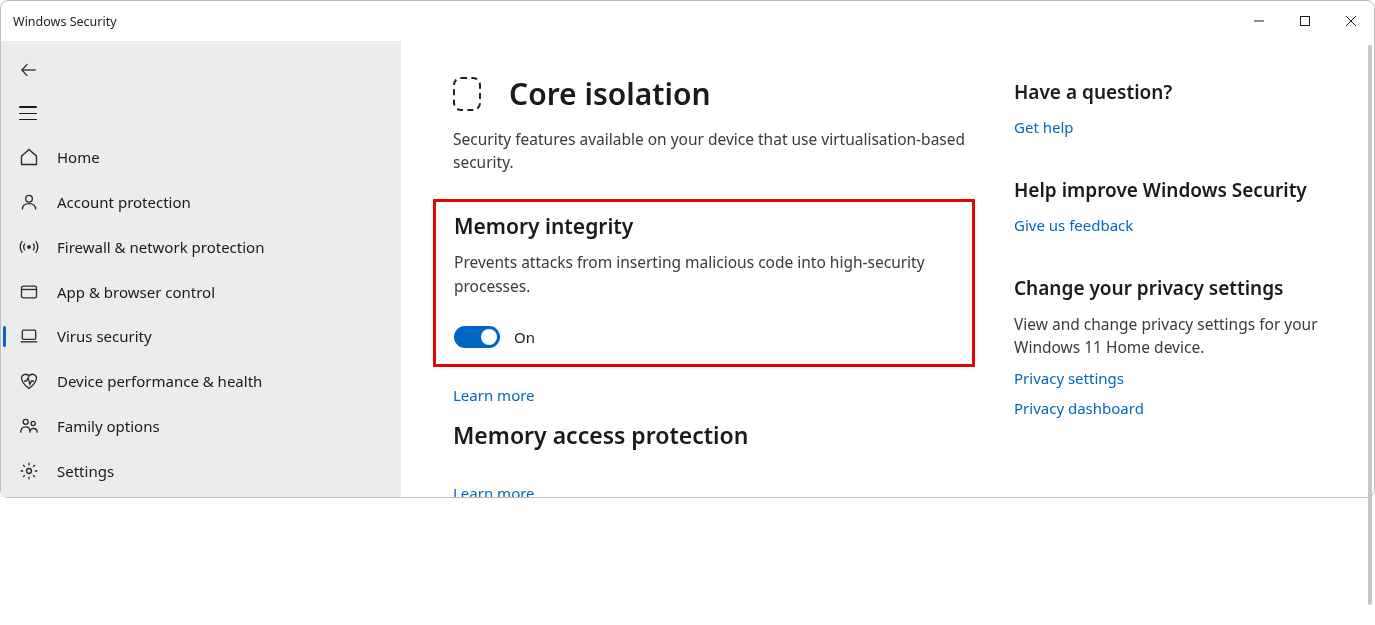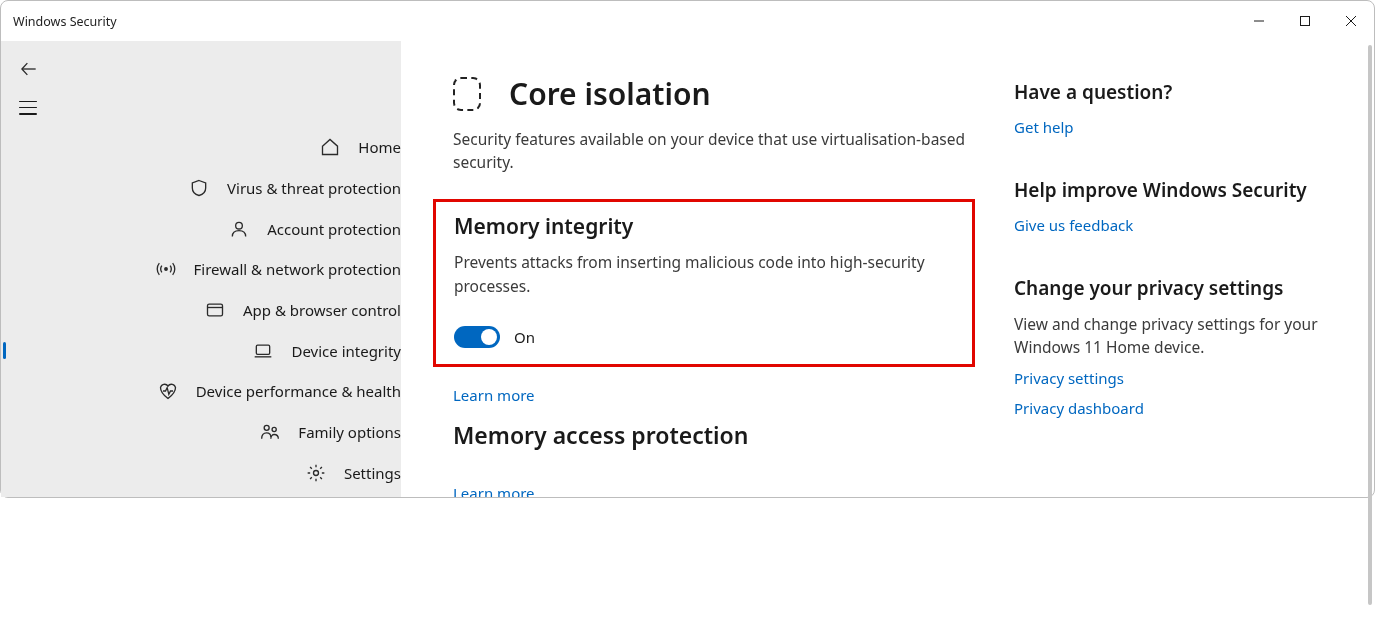--- a/index.html
+++ b/index.html
@@ -55,21 +55,21 @@
     padding-top: 8px;
   }
   .side-row {
     height: 40px;
     display: flex;
     align-items: center;
     padding-left: 18px;
     gap: 18px;
     position: relative;
   }
-  .side-row.nav { height: 50px; cursor: default; font-size: 15px; justify-content: flex-end; }
+  .side-row.nav { height: 50px; cursor: default; font-size: 15px; }
   .side-icon {
     width: 20px; height: 20px;
     display: flex; align-items: center; justify-content: center;
     color: #2b2b2b;
   }
   .side-icon svg { width: 20px; height: 20px; stroke: #2b2b2b; }
   .side-label { font-size: 15px; }
   .side-row.active::before {
     content: "";
     position: absolute;
@@ -243,28 +243,20 @@
 
       <div class="side-row nav">
         <span class="side-icon">
           <svg viewBox="0 0 24 24" fill="none" stroke-width="1.6">
               <path d="M3 11 L12 3 L21 11 V21 H3 Z"></path>
             </svg>
         </span>
         <span class="side-label">Home</span>
       </div>
 
-      <div class="side-row nav">
-        <span class="side-icon">
-          <svg viewBox="0 0 24 24" fill="none" stroke-width="1.6">
-              <path d="M12 3 L20 6 V12 C20 17 16 20 12 21 C8 20 4 17 4 12 V6 Z"></path>
-            </svg>
-        </span>
-        <span class="side-label">Virus &amp; threat protection</span>
-      </div>
 
       <div class="side-row nav">
         <span class="side-icon">
           <svg viewBox="0 0 24 24" fill="none" stroke-width="1.6">
               <circle cx="12" cy="8" r="4"></circle>
               <path d="M4 21 C4 16 8 14 12 14 C16 14 20 16 20 21"></path>
             </svg>
         </span>
         <span class="side-label">Account protection</span>
       </div>
@@ -292,21 +284,21 @@
         <span class="side-label">App &amp; browser control</span>
       </div>
 
       <div class="side-row nav active">
         <span class="side-icon">
           <svg viewBox="0 0 24 24" fill="none" stroke-width="1.6">
               <rect x="4" y="5" width="16" height="11" rx="1.5"></rect>
               <line x1="2" y1="19" x2="22" y2="19"></line>
             </svg>
         </span>
-        <span class="side-label">Device integrity</span>
+        <span class="side-label">Virus security</span>
       </div>
 
       <div class="side-row nav">
         <span class="side-icon">
           <svg viewBox="0 0 24 24" fill="none" stroke-width="1.6">
               <path d="M12 21 C12 21 3 14 3 8 A5 5 0 0 1 12 6 A5 5 0 0 1 21 8 C21 14 12 21 12 21 Z"></path>
               <polyline points="6,12 9,12 11,8 13,16 15,12 18,12"></polyline>
             </svg>
         </span>
         <span class="side-label">Device performance &amp; health</span>

